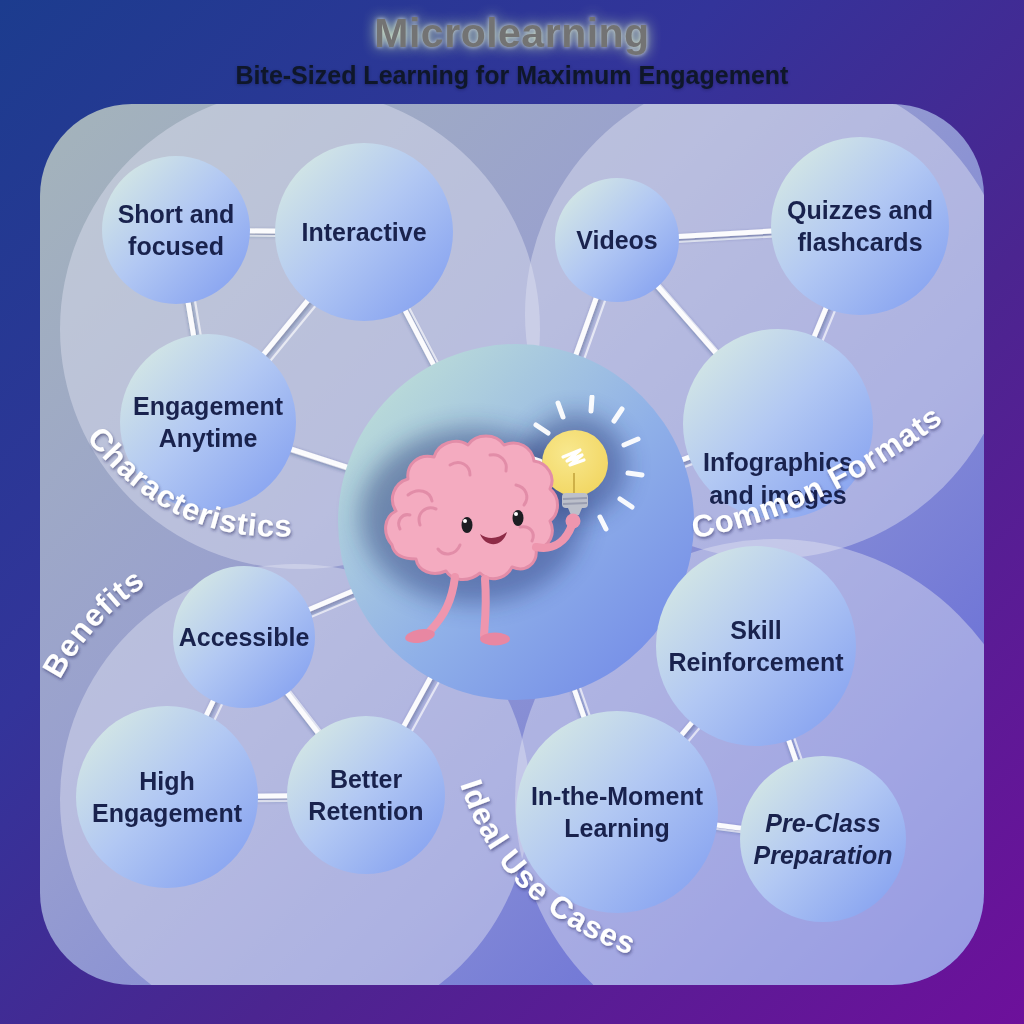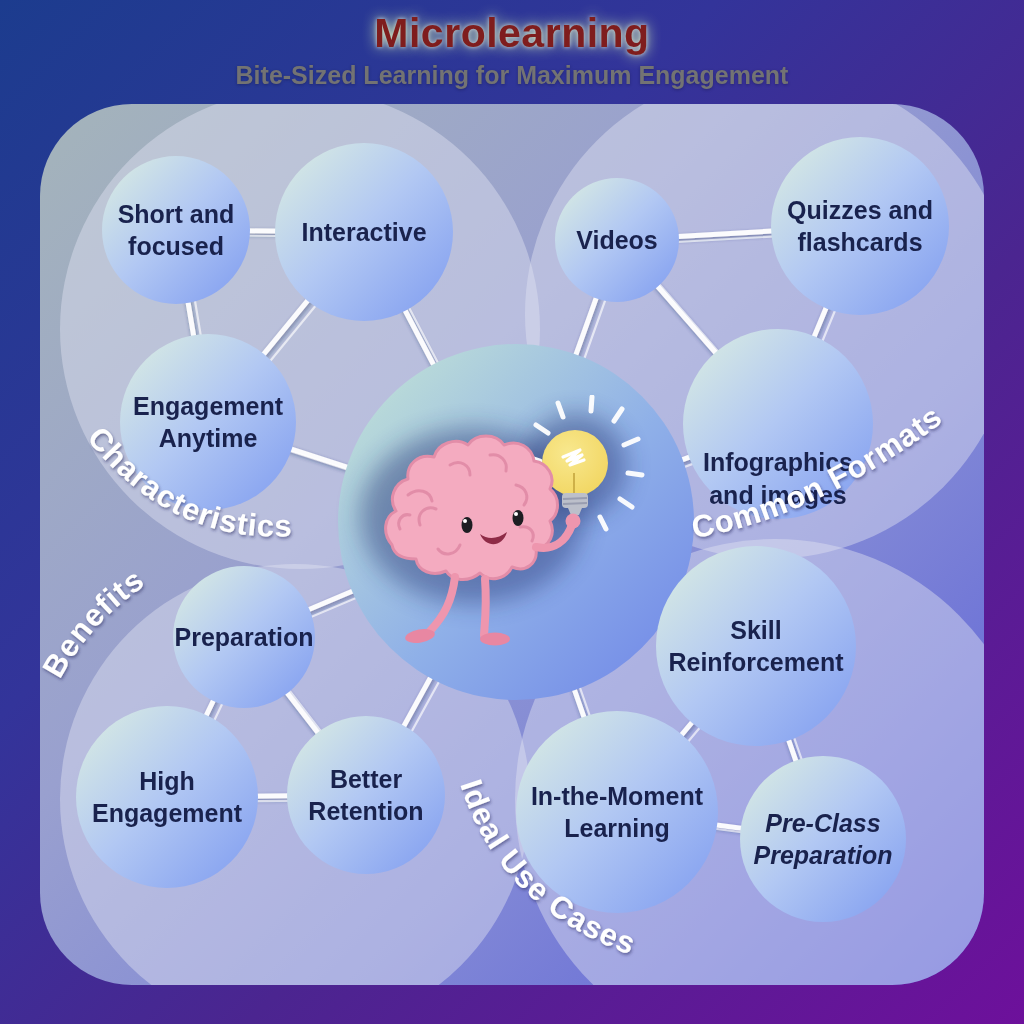--- a/index.html
+++ b/index.html
@@ -3,26 +3,26 @@
 <meta charset="utf-8">
 <style>
   html,body{margin:0;padding:0;}
   body{
     width:1024px;height:1024px;position:relative;overflow:hidden;
     font-family:"Liberation Sans", sans-serif;
     background:linear-gradient(135deg,#1c3c8e 0%,#33349a 35%,#4b2590 62%,#6d109b 100%);
   }
   .title{
     position:absolute;top:10px;left:0;width:1024px;text-align:center;
-    font-size:41px;font-weight:800;color:#7f1d1d;letter-spacing:.5px;
+    font-size:41px;font-weight:800;color:#737373;letter-spacing:.5px;
     text-shadow:0 0 14px rgba(225,255,180,.95),0 0 4px rgba(255,255,255,.7);
   }
   .subtitle{
     position:absolute;top:61px;left:0;width:1024px;text-align:center;
-    font-size:25px;font-weight:700;color:#737373;
+    font-size:25px;font-weight:700;color:#0f172a;
     text-shadow:0 1px 3px rgba(20,20,60,.4);
   }
   .panel{
     position:absolute;left:40px;top:104px;width:944px;height:881px;
     border-radius:92px;overflow:hidden;
     background:linear-gradient(135deg,#a4b4ba 0%,#99a0cf 38%,#8289d6 66%,#5a5ed8 100%);
   }
   .cluster{
     position:absolute;border-radius:50%;
     background:rgba(223,226,241,0.45);
@@ -124,21 +124,21 @@
 <div class="bubble b4">
     <span>Videos</span>
   </div>
 <div class="bubble b5">
     <span>Quizzes and flashcards</span>
   </div>
 <div class="bubble b6">
     <span>Infographics and images</span>
   </div>
 <div class="bubble b7">
-    <span>Preparation</span>
+    <span>Accessible</span>
   </div>
 <div class="bubble b8">
     <span>High Engagement</span>
   </div>
 <div class="bubble b9">
     <span>Better Retention</span>
   </div>
 <div class="bubble b10">
     <span>Skill Reinforcement</span>
   </div>

